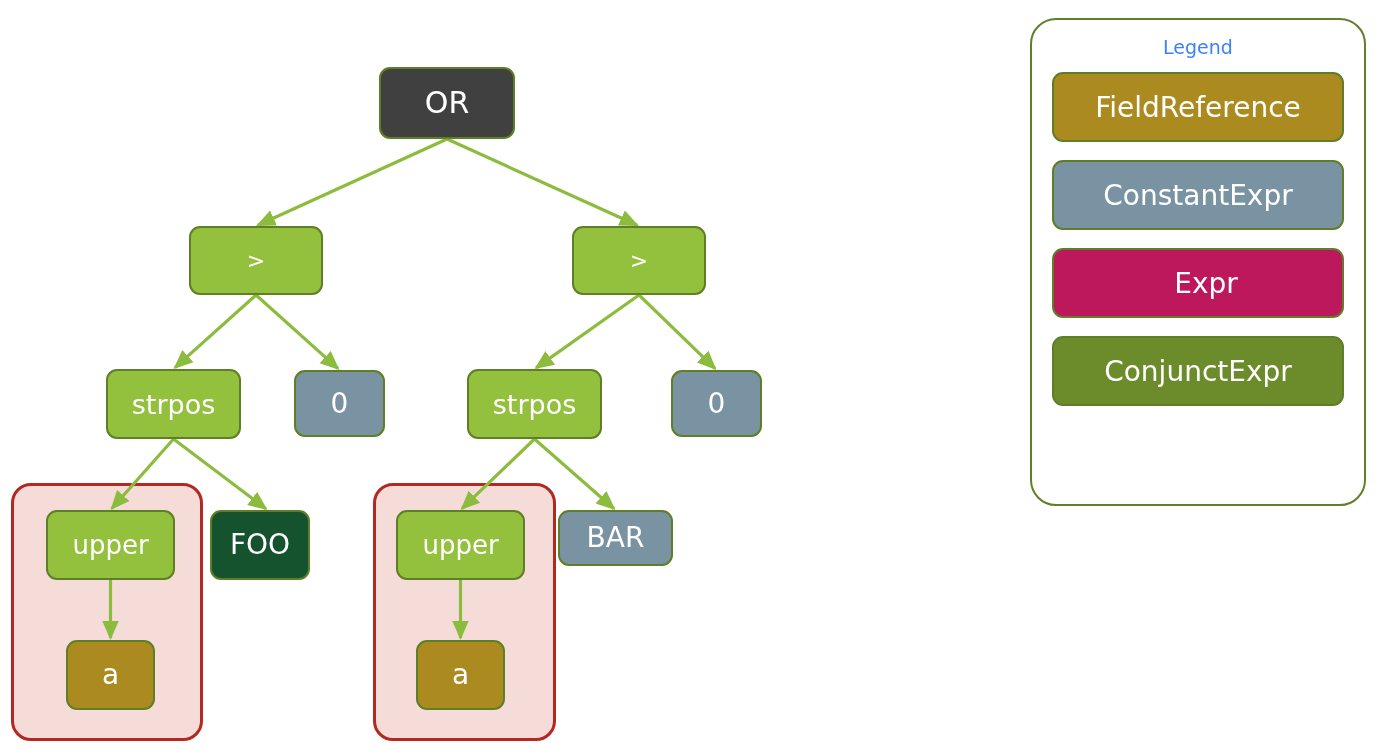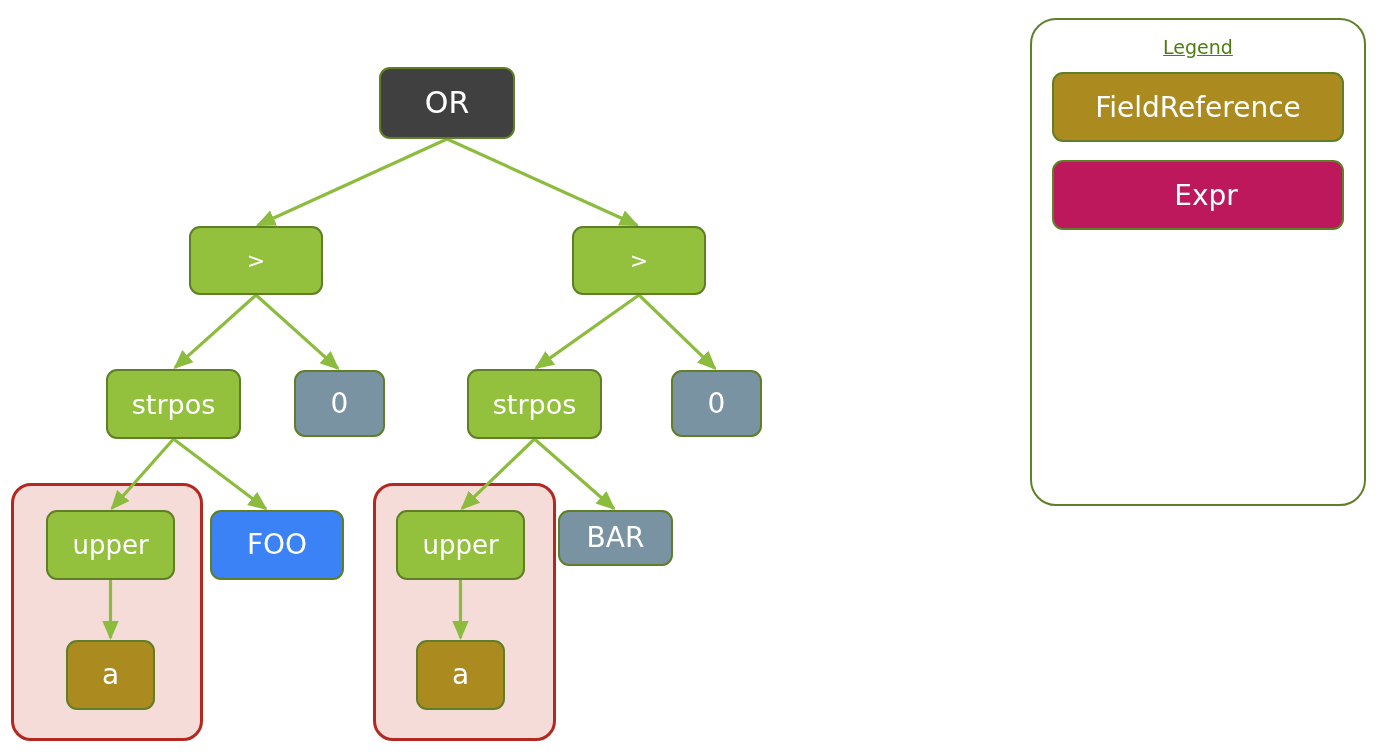--- a/index.html
+++ b/index.html
@@ -82,23 +82,22 @@
     height: 488px;
     box-sizing: border-box;
     background: #ffffff;
     border: 2px solid #5f8029;
     border-radius: 26px;
     padding: 12px 16px 16px 16px;
   }
   #legend-title {
     text-align: center;
     font-size: 19px;
-    color: #4d7c0f;
+    color: #3b82f6;
     margin: 4px 0 14px 0;
-    text-decoration: underline;
   }
   .legend-item {
     height: 70px;
     margin: 0 4px 18px 4px;
     border-radius: 11px;
     border: 2px solid #5f7f26;
     box-sizing: border-box;
     display: flex;
     align-items: center;
     justify-content: center;
@@ -158,21 +157,21 @@
       </div>
       <div class="node type-expr" style="left: 467px; top: 369px; width: 135px; height: 70px; font-size: 27px; background: rgb(147, 193, 62); border-color: rgb(95, 127, 38);">
         <span class="node-label">strpos</span>
       </div>
       <div class="node type-constant" style="left: 671px; top: 370px; width: 91px; height: 67px; font-size: 28px; background: rgb(122, 147, 162); border-color: rgb(95, 127, 38);">
         <span class="node-label">0</span>
       </div>
       <div class="node type-expr" style="left: 46px; top: 510px; width: 129px; height: 70px; font-size: 26px; background: rgb(147, 193, 62); border-color: rgb(95, 127, 38);">
         <span class="node-label">upper</span>
       </div>
-      <div class="node type-constant" style="left: 210px; top: 510px; width: 134px; height: 70px; font-size: 28px; background: #3b82f6; border-color: rgb(95, 127, 38);">
+      <div class="node type-constant" style="left: 210px; top: 510px; width: 100px; height: 70px; font-size: 28px; background: #14532d; border-color: rgb(95, 127, 38);">
         <span class="node-label">FOO</span>
       </div>
       <div class="node type-expr" style="left: 396px; top: 510px; width: 129px; height: 70px; font-size: 26px; background: rgb(147, 193, 62); border-color: rgb(95, 127, 38);">
         <span class="node-label">upper</span>
       </div>
       <div class="node type-constant" style="left: 558px; top: 510px; width: 115px; height: 56px; font-size: 28px; background: rgb(122, 147, 162); border-color: rgb(95, 127, 38);">
         <span class="node-label">BAR</span>
       </div>
       <div class="node type-fieldref" style="left: 66px; top: 640px; width: 89px; height: 70px; font-size: 28px; background: rgb(171, 139, 32); border-color: rgb(95, 127, 38);">
         <span class="node-label">a</span>
@@ -181,19 +180,25 @@
         <span class="node-label">a</span>
       </div>
     </div>
 
   <div id="legend">
     <div id="legend-title">Legend</div>
     <div id="legend-items">
         <div class="legend-item" style="background: rgb(171, 139, 32); border-color: rgb(95, 127, 38);">
           <span>FieldReference</span>
         </div>
+        <div class="legend-item" style="background: rgb(122, 147, 162); border-color: rgb(95, 127, 38);">
+          <span>ConstantExpr</span>
+        </div>
         <div class="legend-item" style="background: #be185d; border-color: rgb(95, 127, 38); padding-left: 16px;">
           <span>Expr</span>
         </div>
+        <div class="legend-item" style="background: rgb(108, 140, 44); border-color: rgb(95, 127, 38);">
+          <span>ConjunctExpr</span>
+        </div>
       </div>
   </div>
 
 </div>
 
 </body></html>

